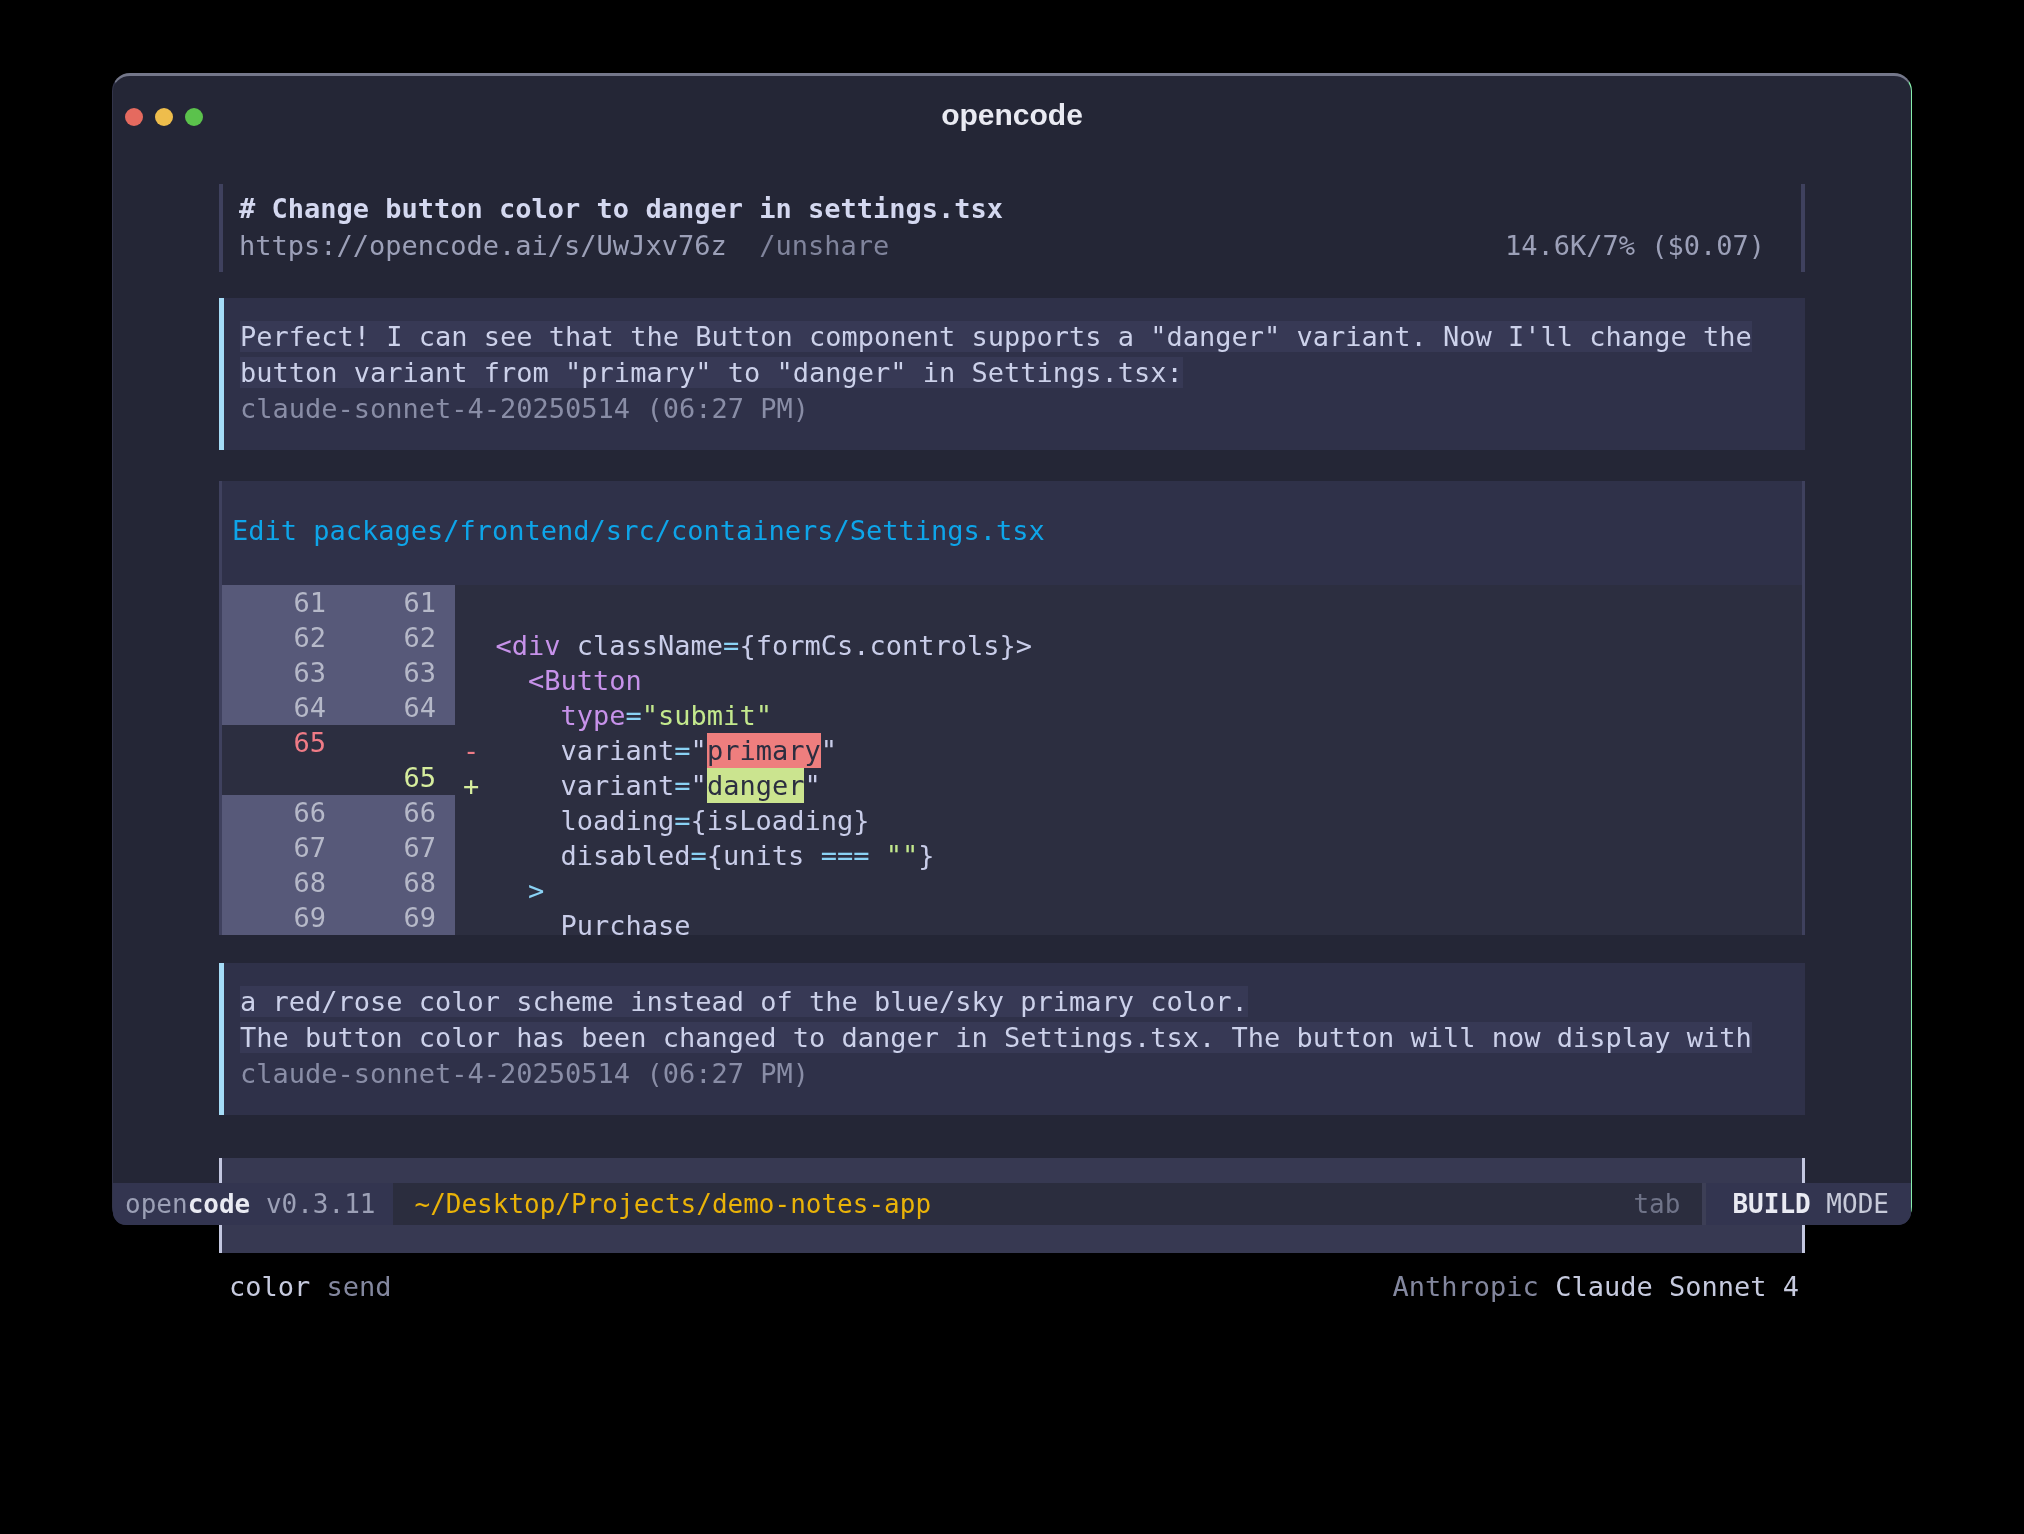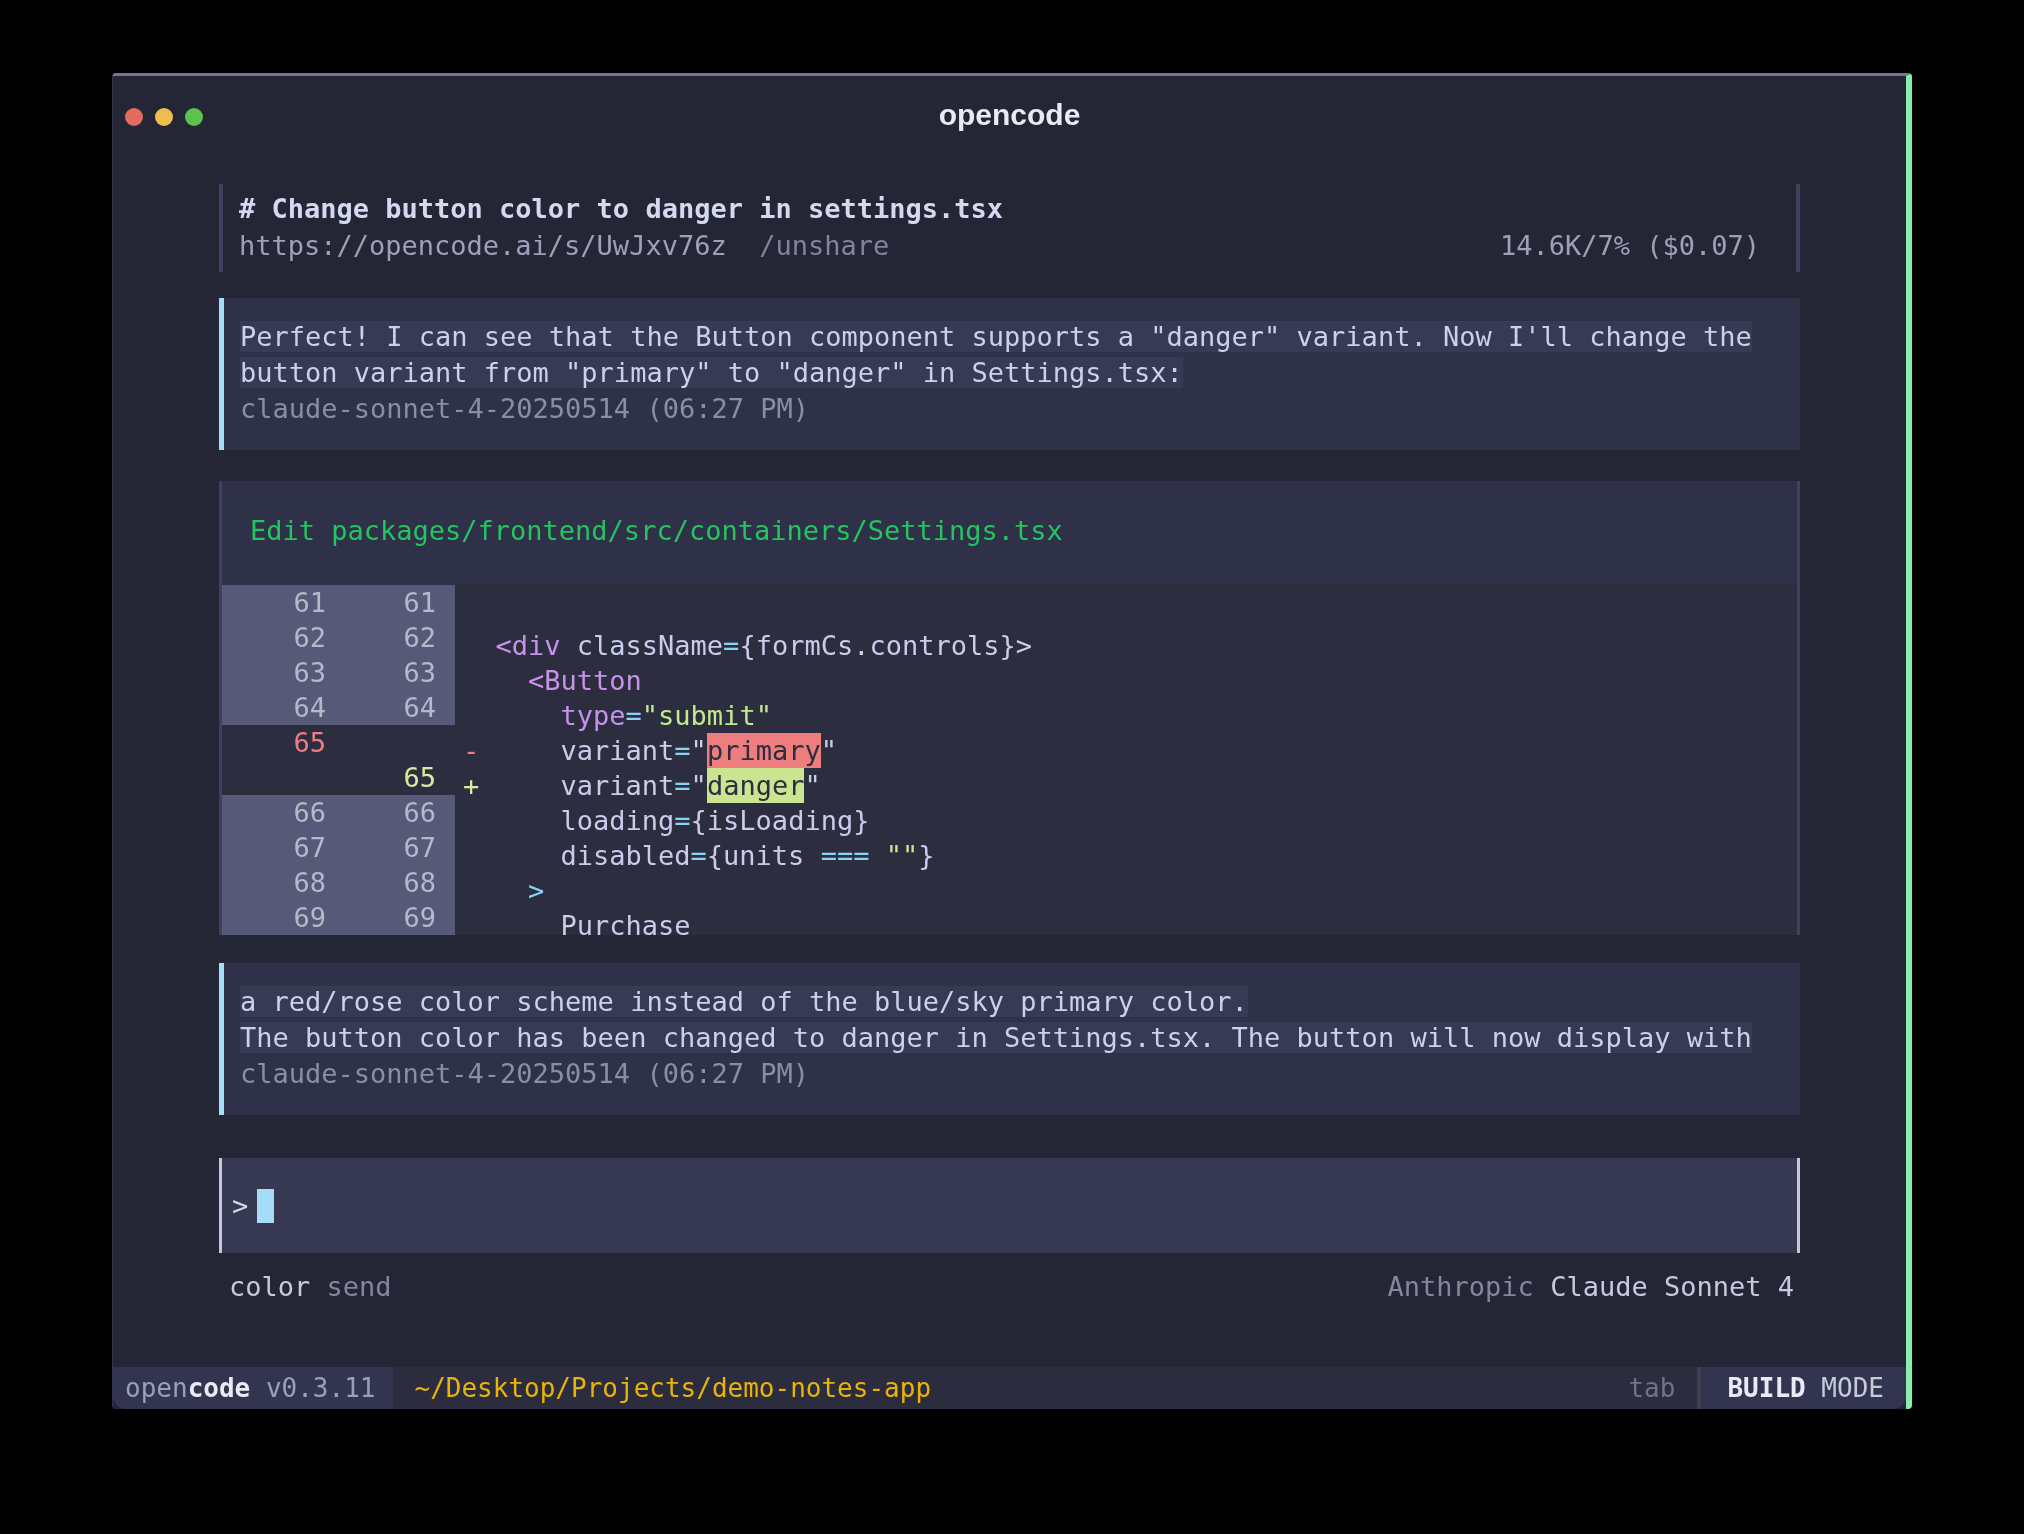--- a/index.html
+++ b/index.html
@@ -1,21 +1,21 @@
 <!DOCTYPE html>
 <html><head>
 <meta charset="utf-8">
 <style>
   html,body{margin:0;padding:0;background:#000;width:2024px;height:1534px;overflow:hidden;}
   *{box-sizing:border-box;}
 
   .window{
-    position:absolute;left:112px;top:73px;width:1800px;height:1336px;
-    background:#242636;border-radius:4px;
-    border-top:3px solid #74778a;border-left:1px solid #32344a;border-right:6px solid #86efac;
+    position:absolute;left:112px;top:73px;width:1800px;height:1152px;
+    background:#242636;border-radius:18px;
+    border-top:3px solid #74778a;border-left:1px solid #32344a;border-right:1px solid #86efac;
   }
 
   
   .titlebar{position:relative;height:72px;}
   .lights{position:absolute;left:12px;top:32px;display:flex;gap:12px;}
   .light{width:18px;height:18px;border-radius:50%;display:inline-block;}
   .light.red{background:#e56a5f;}
   .light.yellow{background:#eebd4c;}
   .light.green{background:#5bc24c;}
   .window-title{
@@ -43,21 +43,21 @@
     padding:21px 30px 23px 16px;font-size:27px;line-height:36px;color:#ccd1ea;
   }
   .msg .hl{background:#373955;}
   .msg .meta{color:#898da6;}
 
   
   .diff{
     margin-top:31px;background:#2c2e40;
     border-left:3px solid #3f415e;border-right:3px solid #3f415e;
   }
-  .diff-header{background:#2f3149;color:#22c55e;padding:32px 16px 36px 28px;font-size:27px;line-height:36px;}
+  .diff-header{background:#2f3149;color:#0ea5e9;padding:32px 16px 36px 10px;font-size:27px;line-height:36px;}
   .diff-row{display:flex;height:35px;line-height:35px;font-size:27px;}
   .gutter{flex:0 0 233px;display:flex;background:#575979;}
   .diff-row.del .gutter,.diff-row.add .gutter{background:transparent;}
   .num{display:inline-block;text-align:right;color:#b6b9c9;white-space:pre;}
   .num.old{width:104px;}
   .num.new{width:110px;}
   .diff-row.del .num.old{color:#f07b86;}
   .diff-row.add .num.new{color:#d6ed9d;}
   .codeline{margin:8px;flex:1;white-space:pre;font-family:"DejaVu Sans Mono",monospace;font-size:27px;line-height:35px;color:#c9cde9;}
   .tk-d{color:#c9cde9;}

